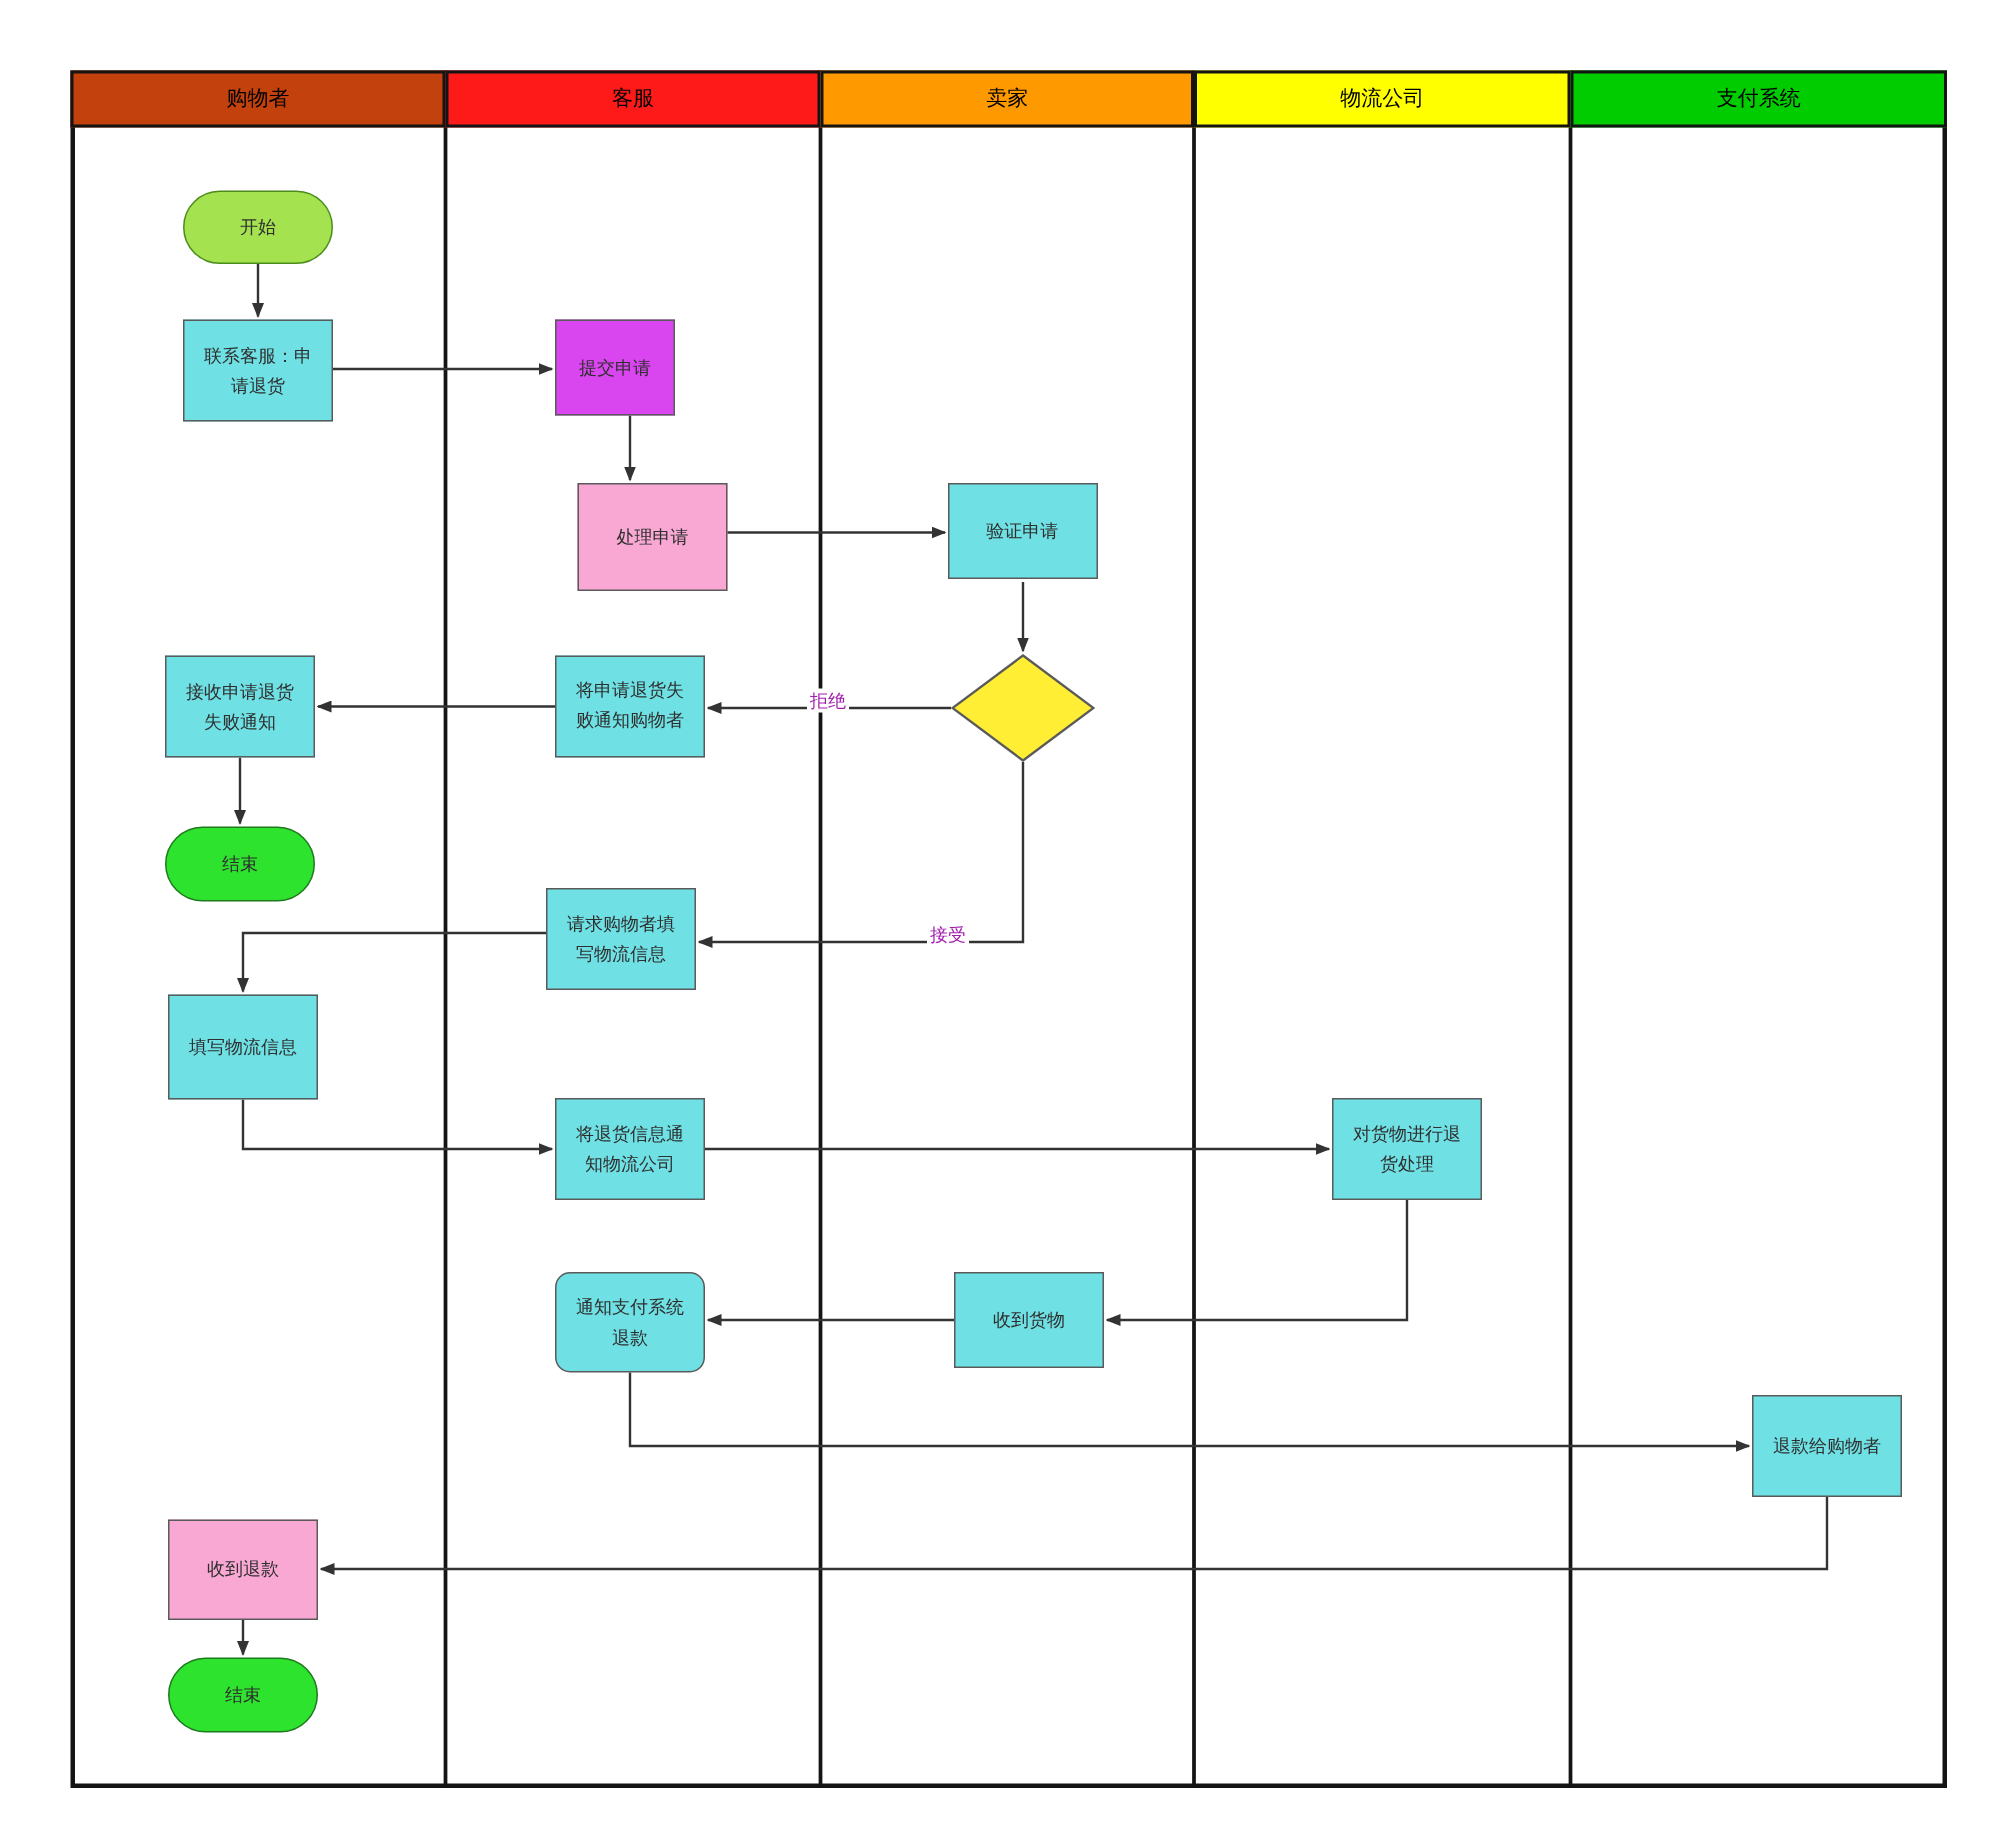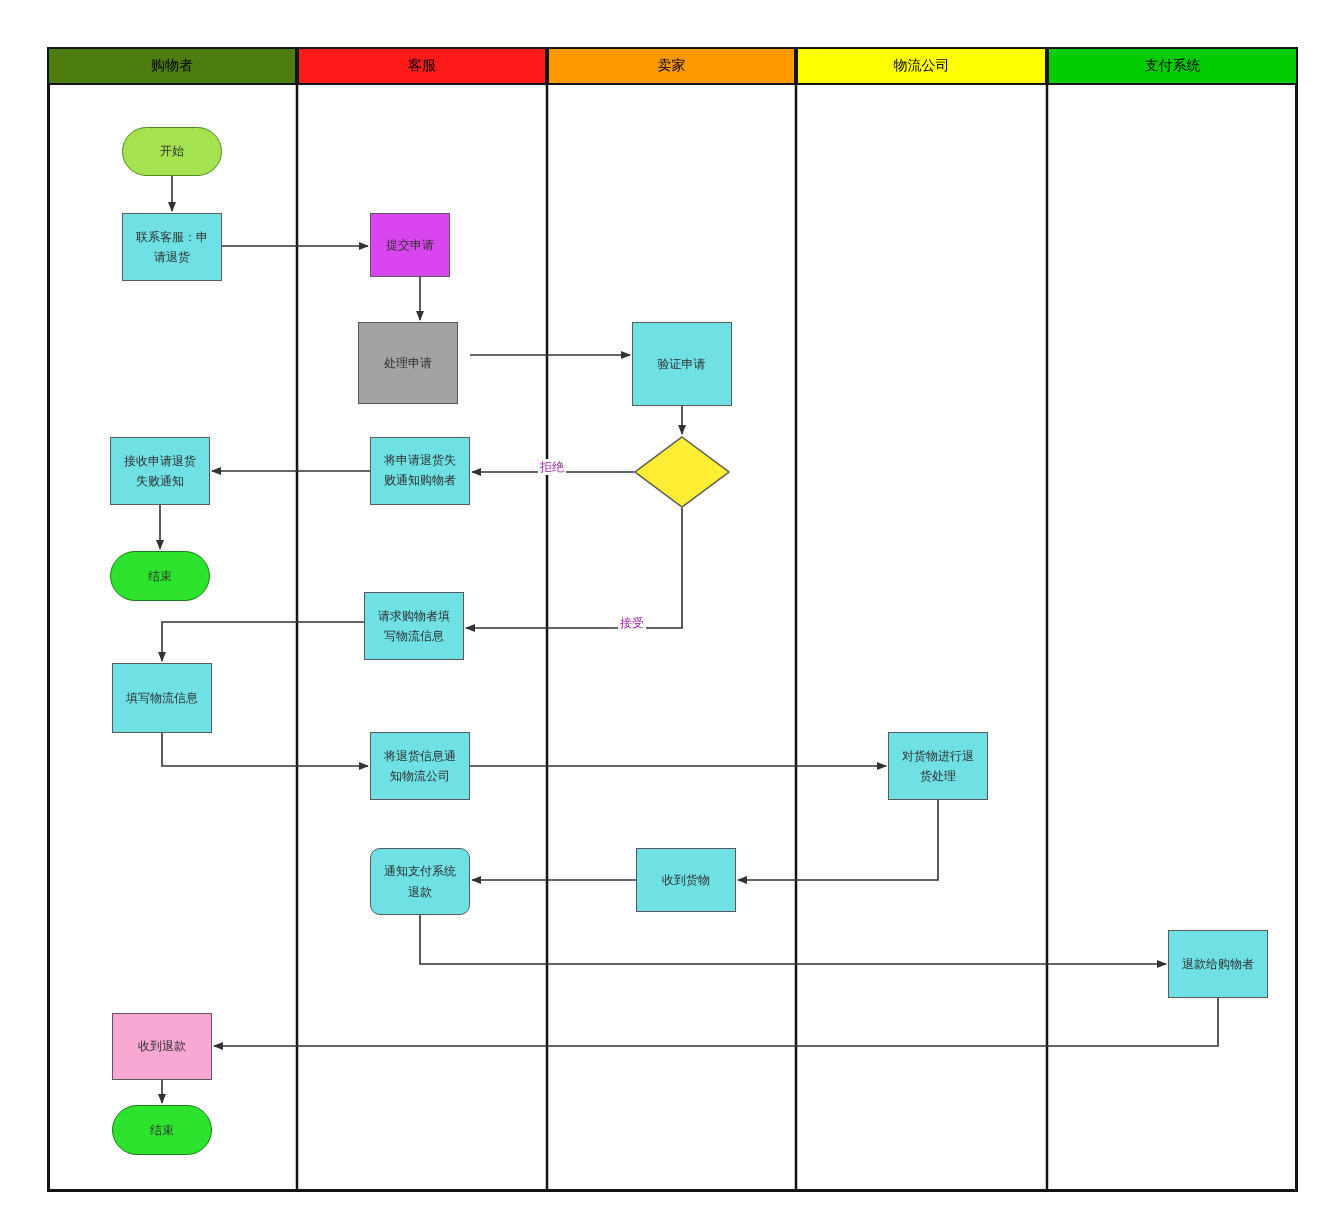--- a/index.html
+++ b/index.html
@@ -97,21 +97,21 @@
       <polyline points="364,622 162,622 162,661" class="edge" marker-end="url(#arrowhead)"></polyline>
       <polyline points="162,733 162,766 368,766" class="edge" marker-end="url(#arrowhead)"></polyline>
       <polyline points="470,766 886,766" class="edge" marker-end="url(#arrowhead)"></polyline>
       <polyline points="938,800 938,880 738,880" class="edge" marker-end="url(#arrowhead)"></polyline>
       <polyline points="636,880 472,880" class="edge" marker-end="url(#arrowhead)"></polyline>
       <polyline points="420,915 420,964 1166,964" class="edge" marker-end="url(#arrowhead)"></polyline>
       <polyline points="1218,998 1218,1046 214,1046" class="edge" marker-end="url(#arrowhead)"></polyline>
       <polyline points="162,1080 162,1103" class="edge" marker-end="url(#arrowhead)"></polyline>
     </svg>
   <div id="lanes">
-      <div class="lane-header" style="left: 47px; top: 47px; width: 250px; height: 38px; background: #4d7c0f;">
+      <div class="lane-header" style="left: 47px; top: 47px; width: 250px; height: 38px; background: #c2410c;">
         <span>购物者</span>
       </div>
       <div class="lane-header" style="left: 297px; top: 47px; width: 250px; height: 38px; background: rgb(255, 26, 26);">
         <span>客服</span>
       </div>
       <div class="lane-header" style="left: 547px; top: 47px; width: 249px; height: 38px; background: rgb(255, 153, 0);">
         <span>卖家</span>
       </div>
       <div class="lane-header" style="left: 796px; top: 47px; width: 251px; height: 38px; background: rgb(255, 255, 0);">
         <span>物流公司</span>
@@ -123,24 +123,24 @@
   <div id="nodes">
       <div class="node terminator" style="left: 122px; top: 127px; width: 100px; height: 49px; background: rgb(165, 226, 79); border-color: rgb(76, 140, 28);">
         <span class="node-label">开始</span>
       </div>
       <div class="node process" style="left: 122px; top: 213px; width: 100px; height: 68px; background: rgb(111, 224, 228); border-color: rgb(90, 90, 90);">
         <span class="node-label">联系客服：申请退货</span>
       </div>
       <div class="node process" style="left: 370px; top: 213px; width: 80px; height: 64px; background: #d946ef; border-color: rgb(90, 90, 90);">
         <span class="node-label">提交申请</span>
       </div>
-      <div class="node process" style="left: 358px; top: 322px; width: 100px; height: 82px; background: #a3a3a3; border-color: rgb(90, 90, 90);">
+      <div class="node process" style="left: 385px; top: 322px; width: 100px; height: 72px; background: #f9a8d4; border-color: rgb(90, 90, 90);">
         <span class="node-label">处理申请</span>
       </div>
-      <div class="node process" style="left: 632px; top: 322px; width: 100px; height: 84px; background: rgb(111, 224, 228); border-color: rgb(90, 90, 90); padding-left: 10px;">
+      <div class="node process" style="left: 632px; top: 322px; width: 100px; height: 64px; background: rgb(111, 224, 228); border-color: rgb(90, 90, 90); padding-left: 10px;">
         <span class="node-label">验证申请</span>
       </div>
       <div class="node decision" style="left: 634px; top: 436px; width: 96px; height: 72px;">
         <svg width="96" height="72">
           <polygon points="48,1 95,36 48,71 1,36" fill="#ffee33" stroke="#5a5a5a" stroke-width="1.5"></polygon>
         </svg>
       </div>
       <div class="node process" style="left: 370px; top: 437px; width: 100px; height: 68px; background: rgb(111, 224, 228); border-color: rgb(90, 90, 90); font-family: Liberation Mono, monospace;">
         <span class="node-label">将申请退货失败通知购物者</span>
       </div>

